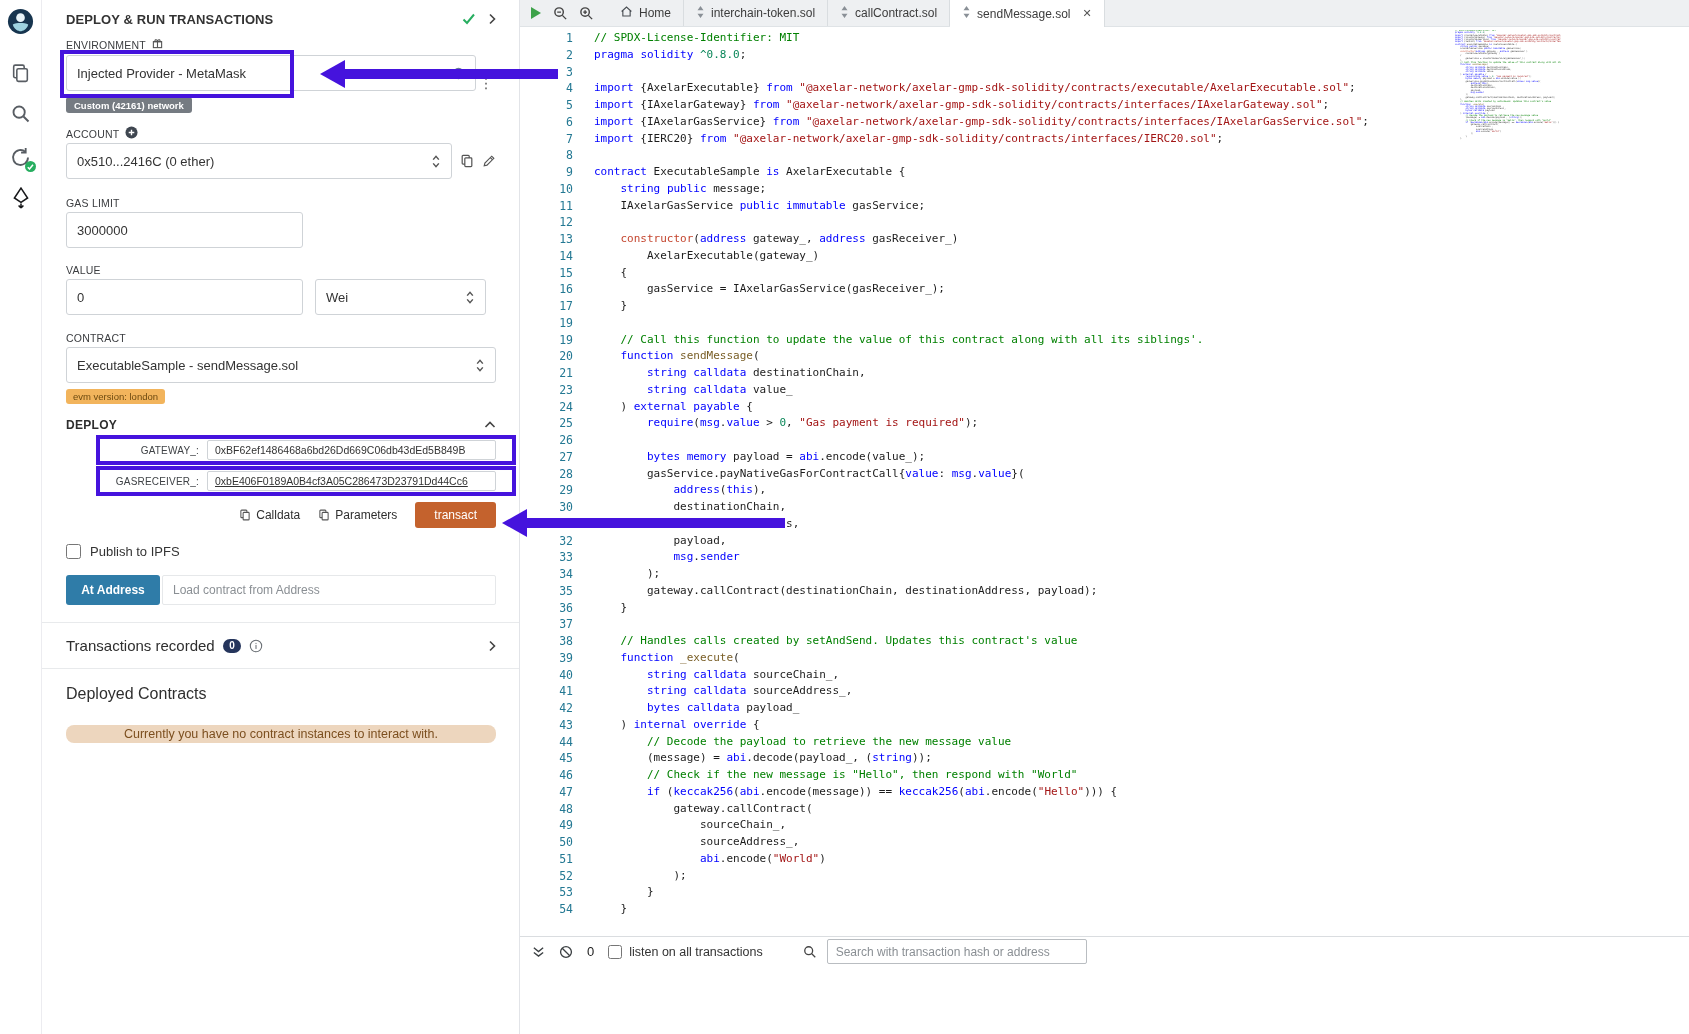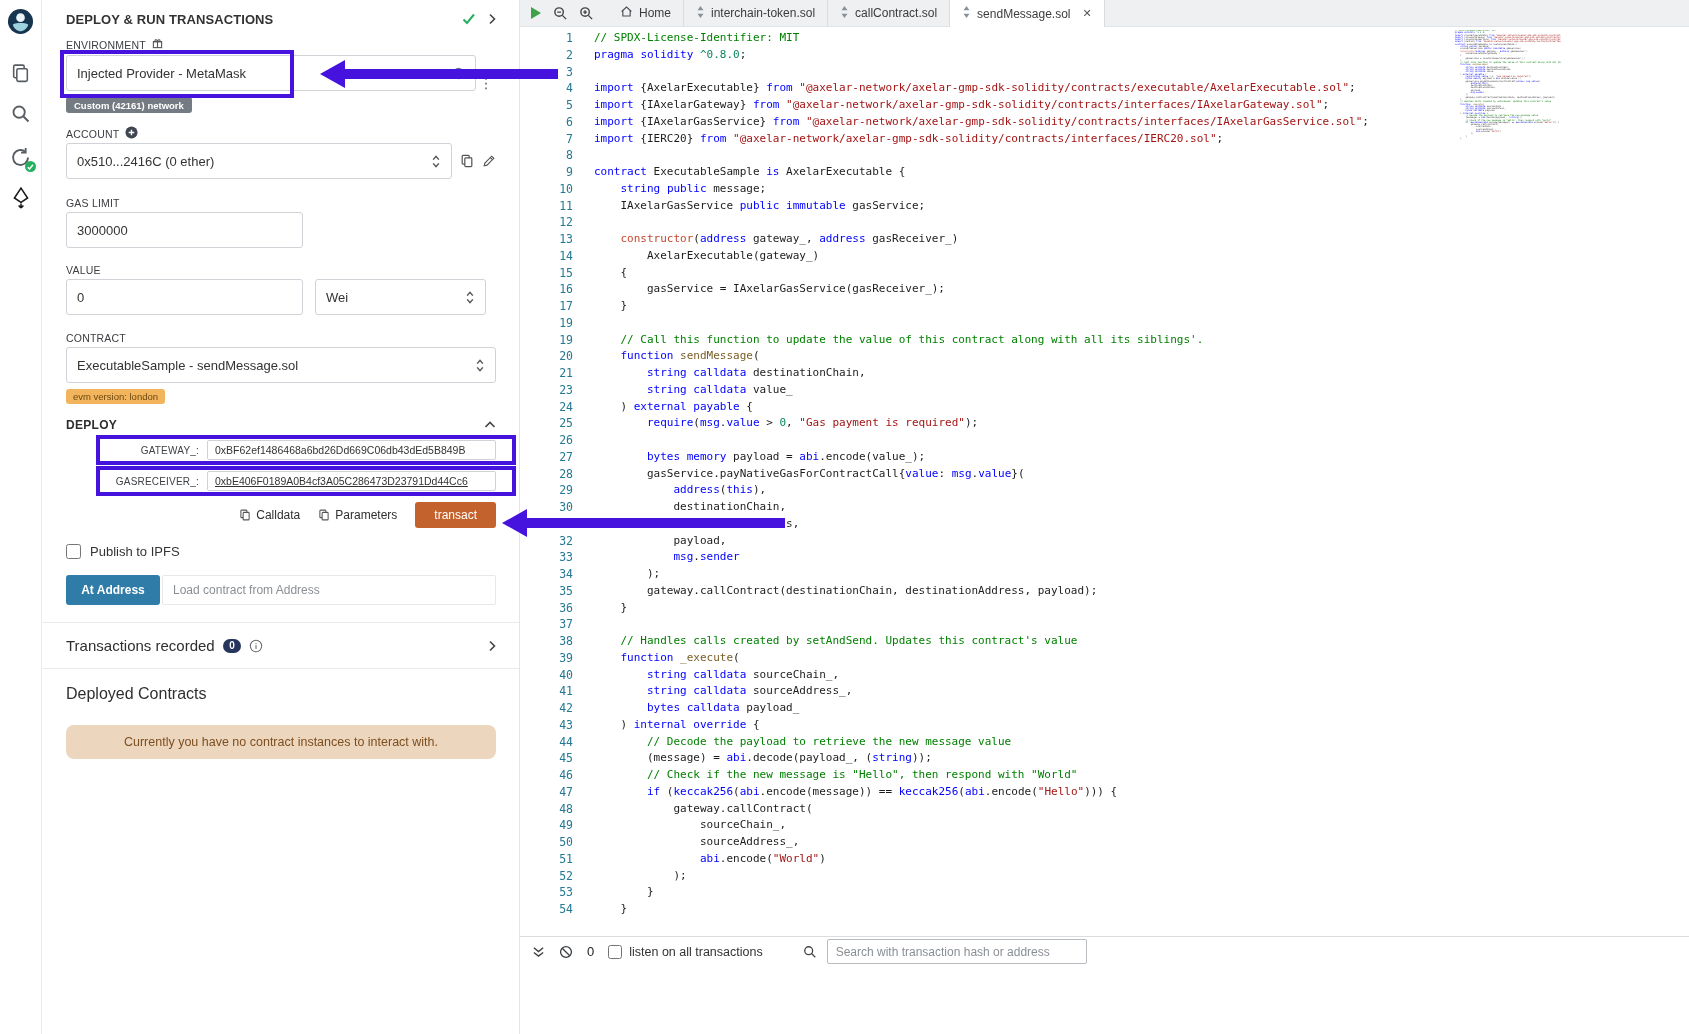--- a/index.html
+++ b/index.html
@@ -52,21 +52,21 @@
   .ipfs input{width:15px;height:15px}
   .ataddr{display:flex;margin-top:16px}
   .ataddr .btn{background:var(--at-address-button);color:#fff;font-size:12px;font-weight:700;border-radius:3px;width:94px;height:30px;display:flex;align-items:center;justify-content:center;cursor:pointer}
   .ataddr input{flex:1;height:30px;border:1px solid #e6e8ea;border-radius:2px;padding:0 10px;font-size:12px;color:#333;margin-left:2px;font-family:inherit}
   .ataddr input::placeholder,.sb-search input::placeholder{color:#8a8f94}
   .txrec{margin:17px -23px 0 -24px;border-top:1px solid #e8eaec;border-bottom:1px solid #e8eaec;padding:14px 23px 14px 24px;display:flex;align-items:center;cursor:pointer}
   .txrec .t{font-size:15px;color:#2e2e2e}
   .txbadge{margin-left:8px;background:var(--tx-badge-bg);color:#fff;font-size:10px;border-radius:8px;padding:1.5px 6.5px;font-weight:700}
   .txrec .mla{margin-left:auto;color:#444;display:flex}
   .depc-title{margin-top:16px;font-size:16px;color:#2f2f2f}
-  .alert{margin-top:22px;background:var(--alert-bg);color:var(--alert-text);border-radius:8px;padding:10px 30px;font-size:12.5px;text-align:center}
+  .alert{margin-top:22px;background:var(--alert-bg);color:var(--alert-text);border-radius:8px;padding:2px 30px;font-size:12.5px;text-align:center}
 
   
   .editor{position:absolute;left:520px;top:0;right:0;height:100%;background:#fff;overflow:hidden}
   .tabbar{height:27px;background:#eef0f2;border-bottom:1px solid #dfe3e6;display:flex;align-items:stretch}
   .tb-icons{display:flex;align-items:center;gap:11px;padding:0 14px 0 10px}
   .tab{display:flex;align-items:center;gap:6px;padding:0 12px;font-size:12px;color:#3c3c3c;border-right:1px solid #d9dde0;cursor:pointer;white-space:nowrap}
   .tab:first-of-type{border-left:1px solid #d9dde0;margin-left:2px}
   .tab.active{background:#fff;margin-bottom:-1px}
   .tab .x{font-size:11px;color:#555;margin-left:6px}
   .code-wrap{position:absolute;top:27px;left:0;right:0;bottom:98px;overflow:hidden;padding-top:3px}

